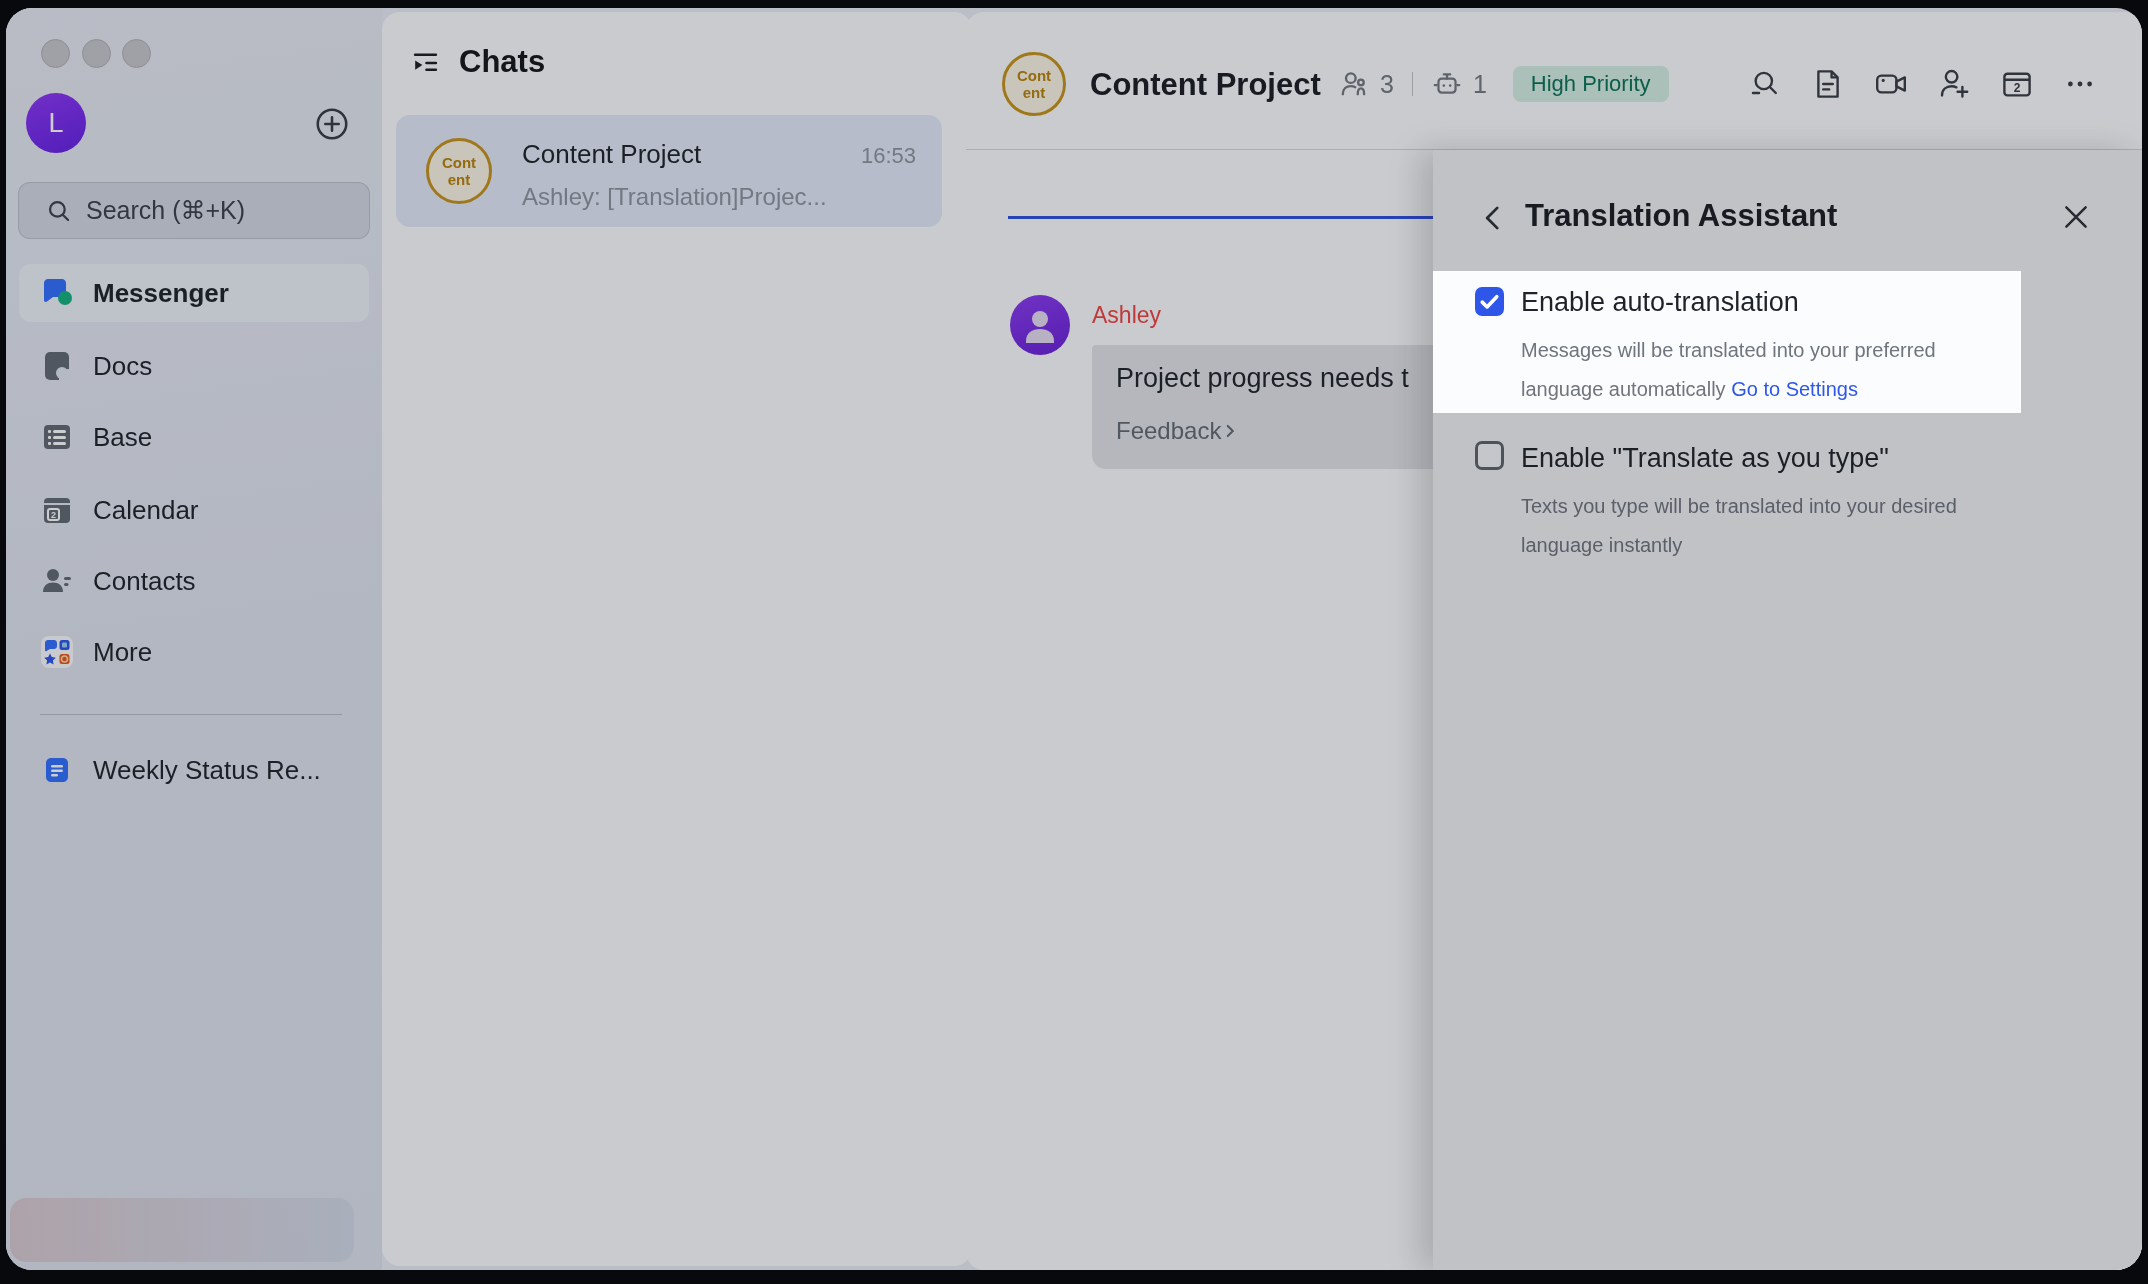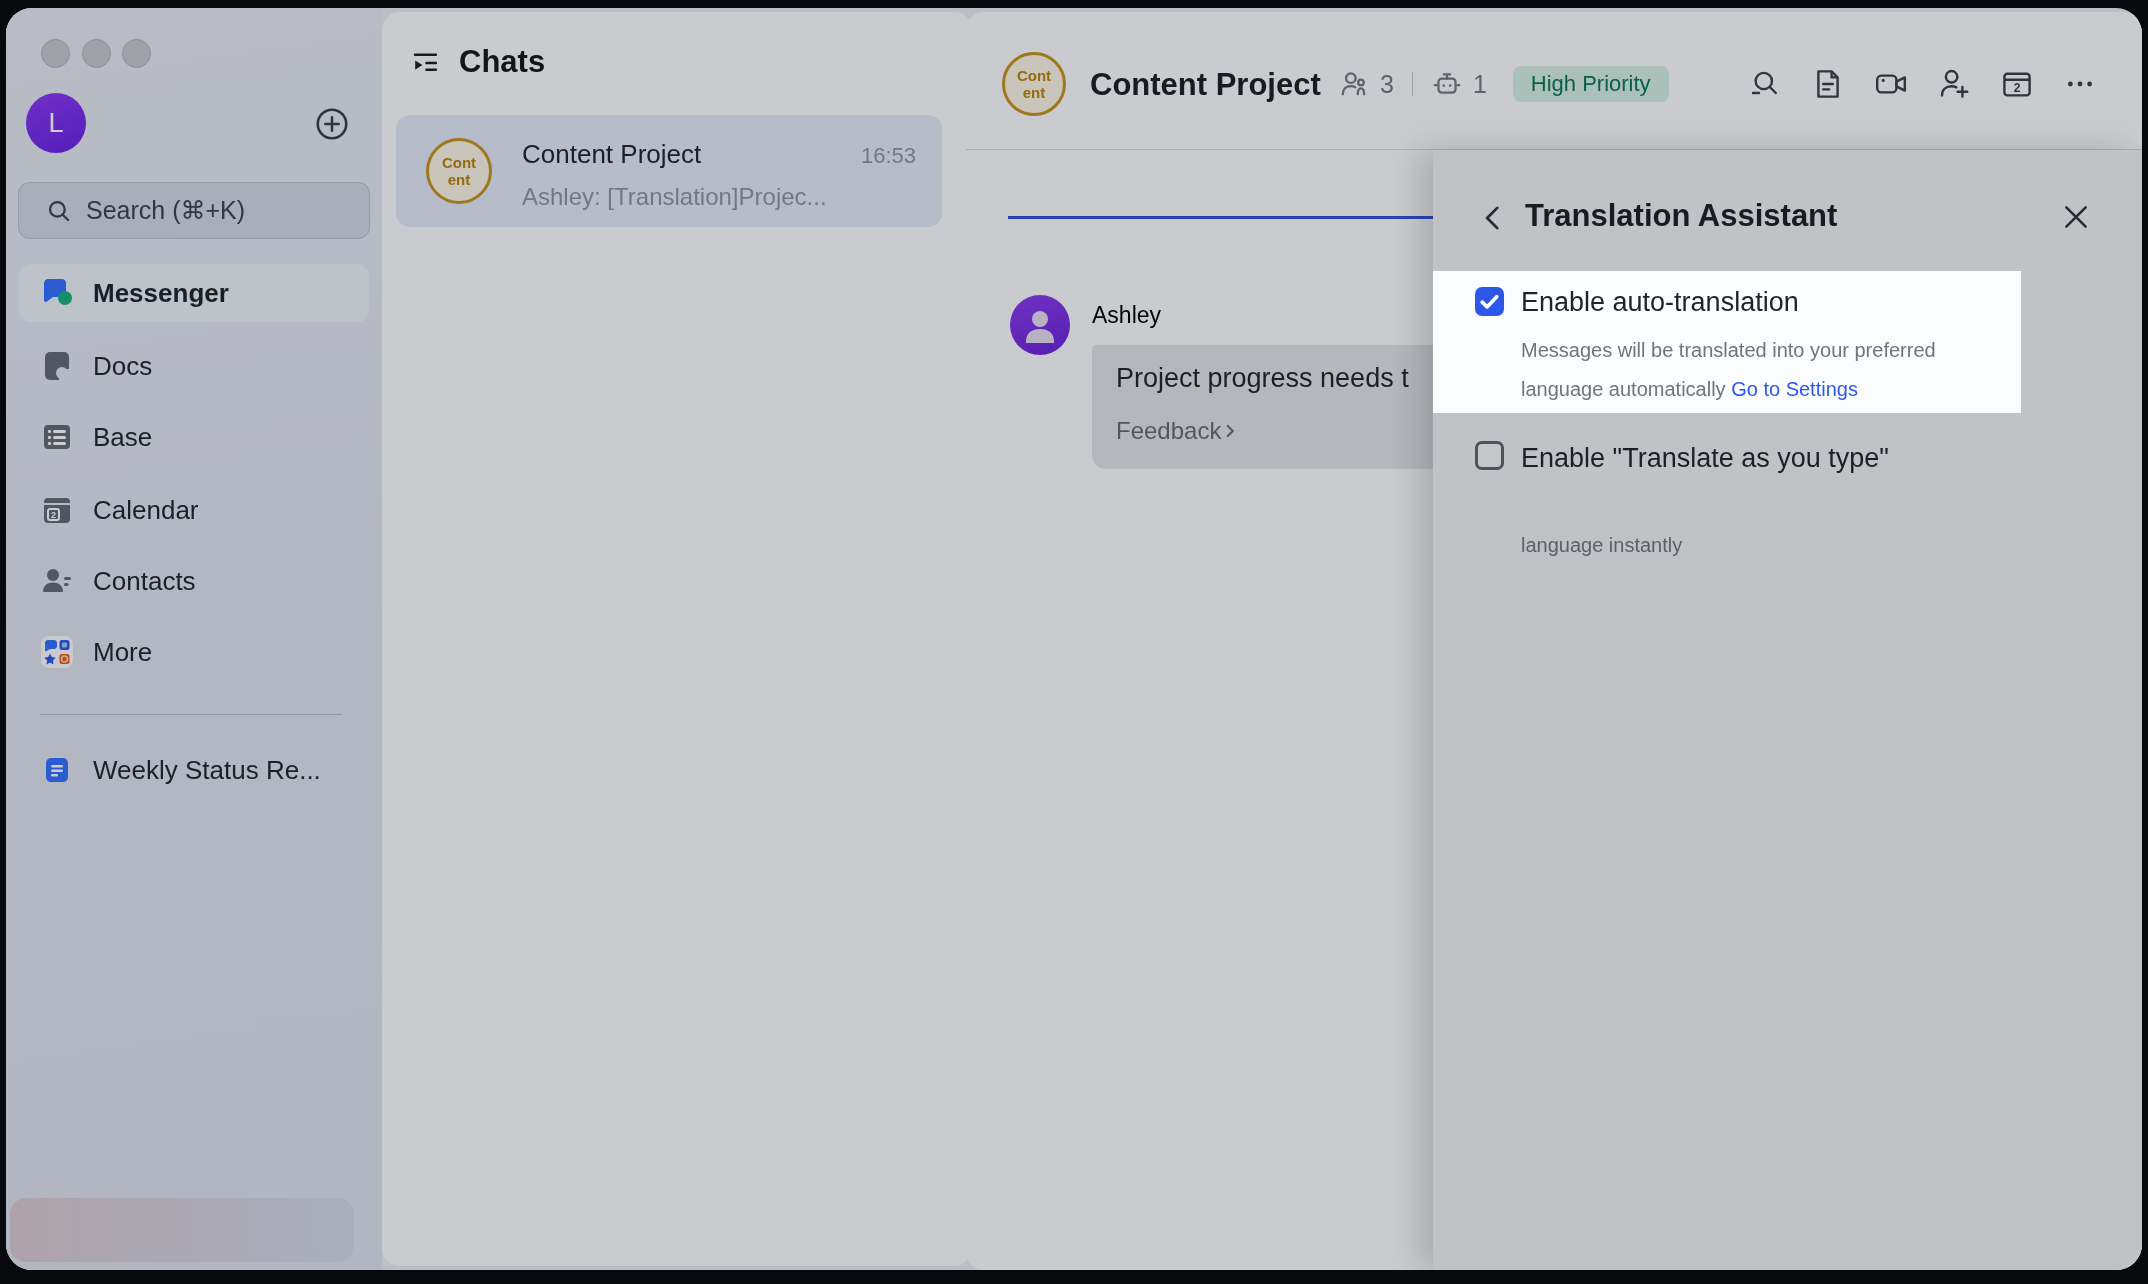--- a/index.html
+++ b/index.html
@@ -37,21 +37,21 @@
   .mh-av { position:absolute; left:36px; top:40px; width:64px; height:64px; font-size:15px; line-height:17px; }
   .mh-title { position:absolute; left:124px; top:55px; font-size:31px; font-weight:700; color:#1b1e23; }
   .mh-meta { position:absolute; left:372px; top:54px; display:flex; align-items:center; gap:10px; color:#757a82; font-size:25px; }
   .mh-vdiv { width:1px; height:24px; background:#c2c4c9; margin:0 8px; }
   .badge { margin-left:16px; height:36px; border-radius:8px; background:#d6efe2; color:#0a7357; font-size:22px; font-weight:500; display:flex; align-items:center; padding:0 18px; }
   .mh-actions { position:absolute; right:44px; top:54px; display:flex; gap:27px; color:#3a3e46; }
   .mh-actions .aic { width:36px; height:36px; }
 
   .nmline { position:absolute; left:42px; top:204px; width:600px; height:3px; background:#2f4fe0; }
   .msg-av { position:absolute; left:44px; top:283px; width:60px; height:60px; border-radius:50%; background:linear-gradient(160deg,#8a3bf2,#6a21d8); }
-  .msg-name { position:absolute; left:126px; top:290px; font-size:23px; color:#000000; }
+  .msg-name { position:absolute; left:126px; top:290px; font-size:23px; color:#ef4444; }
   .bubble { position:absolute; left:126px; top:333px; width:482px; height:124px; border-radius:14px; border-top-left-radius:4px; background:#e3e4e8; overflow:hidden; }
   .bub-text { position:absolute; left:24px; top:18px; font-size:27px; color:#1f2329; white-space:nowrap; }
   .bub-link { position:absolute; left:24px; top:72px; font-size:24px; color:#646a73; display:flex; align-items:center; gap:0; }
   .composer { position:absolute; left:42px; top:1120px; width:582px; height:92px; border:2px solid #b1b4bb; border-radius:16px; }
   .composer span { position:absolute; left:28px; top:28px; font-size:26px; color:#5b5f66; }
 
   
   .tpanel { position:absolute; left:467px; top:138px; width:709px; height:1120px; background:#f1f2f4; box-shadow:-14px 0 30px rgba(25,28,36,.18); }
   .tp-back { position:absolute; left:44px; top:52px; width:32px; height:32px; color:#2e3338; }
   .tp-title { position:absolute; left:92px; top:48px; font-size:31px; font-weight:700; color:#1b1e23; }
@@ -339,21 +339,21 @@
           <span>Messages will be translated into your preferred</span><br>
           <span>language automatically</span>
           <a href="#">Go to Settings</a>
         </span>
       </div>
 
       <div class="opt opt2">
         <span class="cbx off"></span>
         <span class="opt-label">Enable "Translate as you type"</span>
         <span class="opt-desc">
-          <br>
+          <span>Texts you type will be translated into your desired</span><br>
           <span>language instantly</span>
         </span>
       </div>
     </div>
   </section>
 
   <div class="dim"></div>
 </div>
 
 </body></html>

